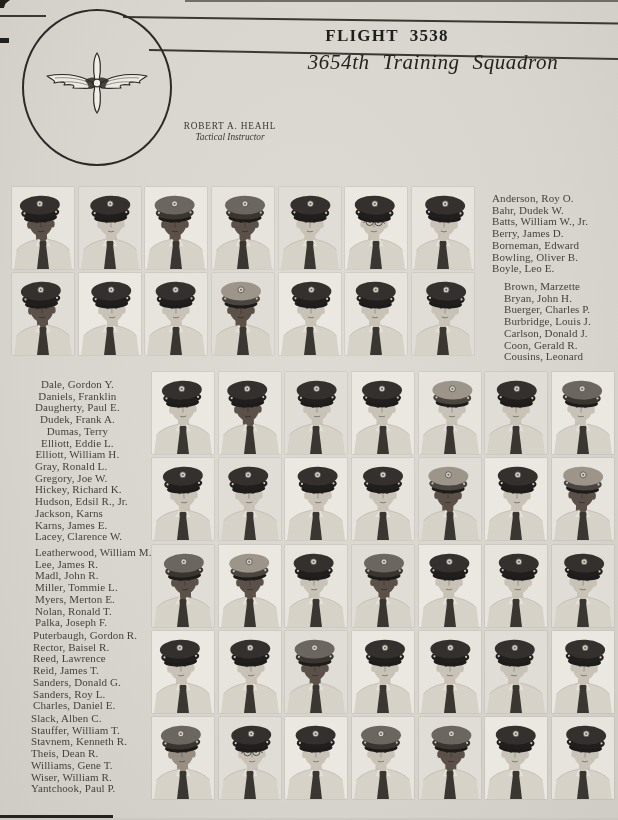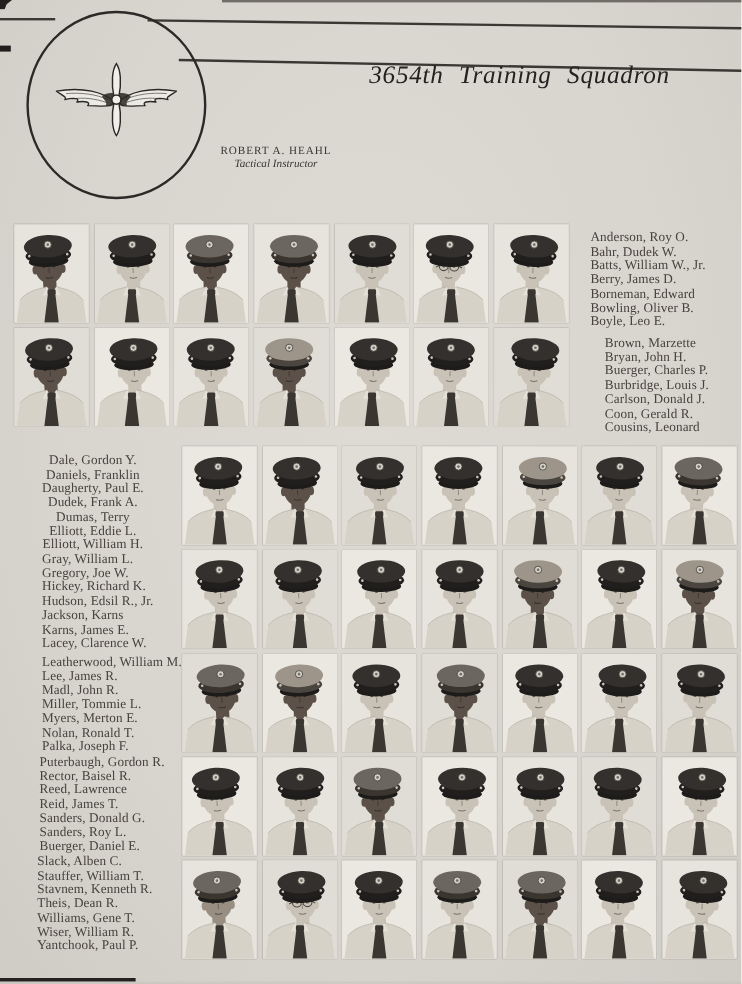--- a/index.html
+++ b/index.html
@@ -83,20 +83,21 @@
         <path d="M68,29 C64,26 59,25.5 56,28 L57,33 C56,36 60,38 65,37 C63,34 67,32 68,29 Z"></path>
       </g>
       <g fill="#f0eee8" stroke="#2b2824" stroke-width="1.2">
         <path d="M56,2 C59.5,7 60.5,18 58,30 L54,30 C51.5,18 52.5,7 56,2 Z"></path>
         <path d="M56,62 C52.5,57 51.5,46 54,34 L58,34 C60.5,46 59.5,57 56,62 Z"></path>
         <circle cx="56" cy="32" r="3.8"></circle>
       </g>
     </svg>
   </div>
 
+  <div class="title">FLIGHT 3538</div>
   <div class="subtitle">3654th Training Squadron</div>
   <div class="instructor">
     <div class="instructor-name">ROBERT A. HEAHL</div>
     <div class="instructor-role">Tactical Instructor</div>
   </div>
 
   <div class="photo-grid grid-top">
       <div class="photo">
         <svg viewBox="0 0 62 82" xmlns="http://www.w3.org/2000/svg">
           <rect width="62" height="82" fill="#e7e4de"></rect>
@@ -1851,21 +1852,21 @@
   <div class="roster-group rg-l1">
       <div>Dale, Gordon Y.</div>
       <div>Daniels, Franklin</div>
       <div>Daugherty, Paul E.</div>
       <div>Dudek, Frank A.</div>
       <div>Dumas, Terry</div>
       <div>Elliott, Eddie L.</div>
       <div>Elliott, William H.</div>
     </div>
   <div class="roster-group rg-l2">
-      <div>Gray, William L.</div>
+      <div>Gray, Ronald L.</div>
       <div>Gregory, Joe W.</div>
       <div>Hickey, Richard K.</div>
       <div>Hudson, Edsil R., Jr.</div>
       <div>Jackson, Karns</div>
       <div>Karns, James E.</div>
       <div>Lacey, Clarence W.</div>
     </div>
   <div class="roster-group rg-l3">
       <div>Leatherwood, William M.</div>
       <div>Lee, James R.</div>
@@ -1875,21 +1876,21 @@
       <div>Nolan, Ronald T.</div>
       <div>Palka, Joseph F.</div>
     </div>
   <div class="roster-group rg-l4">
       <div>Puterbaugh, Gordon R.</div>
       <div>Rector, Baisel R.</div>
       <div>Reed, Lawrence</div>
       <div>Reid, James T.</div>
       <div>Sanders, Donald G.</div>
       <div>Sanders, Roy L.</div>
-      <div>Buerger, Daniel E.</div>
+      <div>Charles, Daniel E.</div>
     </div>
   <div class="roster-group rg-l5">
       <div>Slack, Alben C.</div>
       <div>Stauffer, William T.</div>
       <div>Stavnem, Kenneth R.</div>
       <div>Theis, Dean R.</div>
       <div>Williams, Gene T.</div>
       <div>Wiser, William R.</div>
       <div>Yantchook, Paul P.</div>
     </div>

